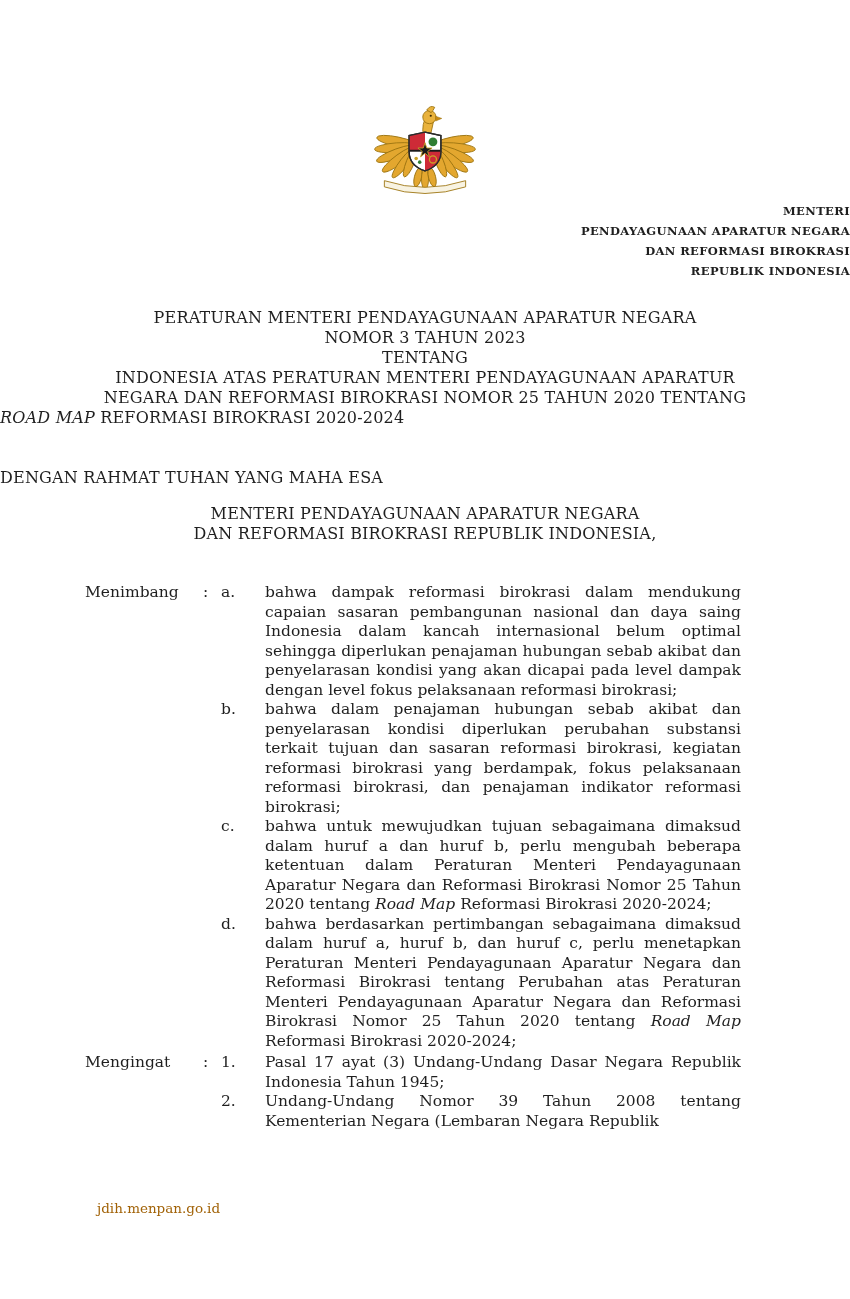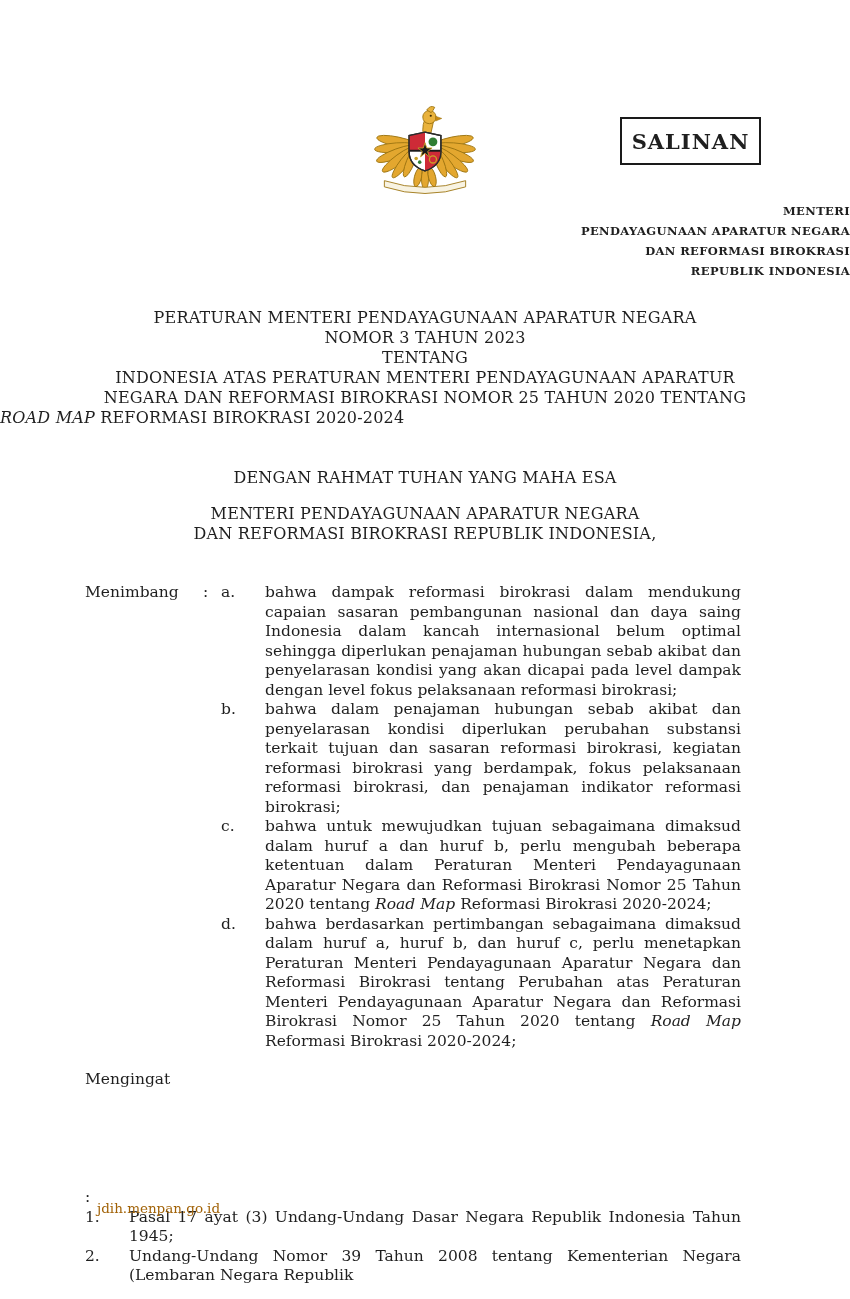--- a/index.html
+++ b/index.html
@@ -25,33 +25,33 @@
     text-align:right;font-weight:bold;font-size:11.5px;
     letter-spacing:.4px;line-height:20px;
   }
   
   .title-block{
     position:absolute;left:0;top:308px;width:100%;
     text-align:center;font-size:16px;line-height:20px;letter-spacing:.2px;
   }
   .invocation{
     position:absolute;left:0;top:468px;width:100%;
-    text-align:center;font-size:16px;letter-spacing:.2px;
+    text-align:left;font-size:16px;letter-spacing:.2px;
   }
   .authority{
     position:absolute;left:0;top:504px;width:100%;
     text-align:center;font-size:16px;line-height:20px;letter-spacing:.2px;
   }
   
   .clauses{
     position:absolute;left:85px;top:583px;width:656px;
     font-size:15.5px;line-height:19.5px;
   }
   .clause-section{display:flex;align-items:flex-start;}
-  .clause-section + .clause-section{margin-top:19px;flex-direction:column;}
+  .clause-section + .clause-section{margin-top:2px;}
   .clause-label{width:118px;flex:0 0 118px;}
   .clause-colon{width:18px;flex:0 0 18px;}
   .clause-items{flex:1 1 auto;min-width:0;}
   .clause-item{display:flex;align-items:flex-start;}
   .clause-marker{width:44px;flex:0 0 44px;}
   .clause-text{flex:1 1 auto;min-width:0;text-align:justify;}
   .clause-text em{font-style:italic;}
   
   .footer-link{
     position:absolute;left:97px;top:1200px;
@@ -111,23 +111,20 @@
         <circle cx="50" cy="72" r="2" fill="#C9A227"></circle>
         <circle cx="54" cy="76" r="2" fill="#2E7D32"></circle>
         <circle cx="69" cy="73" r="4" fill="none" stroke="#C9A227" stroke-width="1.5"></circle>
         <rect x="42" y="62" width="36" height="2.2" fill="#1a1a1a"></rect>
       </g>
       <path d="M60,54 L62,60 L68,60 L63,64 L65,70 L60,66 L55,70 L57,64 L52,60 L58,60 Z" fill="#1a1a1a" stroke="#C9A227" stroke-width="1"></path>
       <path d="M60,42 L78,46 L78,64 Q78,80 60,86 Q42,80 42,64 L42,46 Z" fill="none" stroke="#2b2b2b" stroke-width="1.5"></path>
     </svg>
   </div>
 
-  <div class="salinan-badge">
-    <span>SALINAN</span>
-  </div>
 
   <div class="ministry">
     <div>MENTERI</div>
     <div>PENDAYAGUNAAN APARATUR NEGARA</div>
     <div>DAN REFORMASI BIROKRASI</div>
     <div>REPUBLIK INDONESIA</div>
   </div>
 
   <div class="title-block">
     <div>PERATURAN MENTERI PENDAYAGUNAAN APARATUR NEGARA</div>

